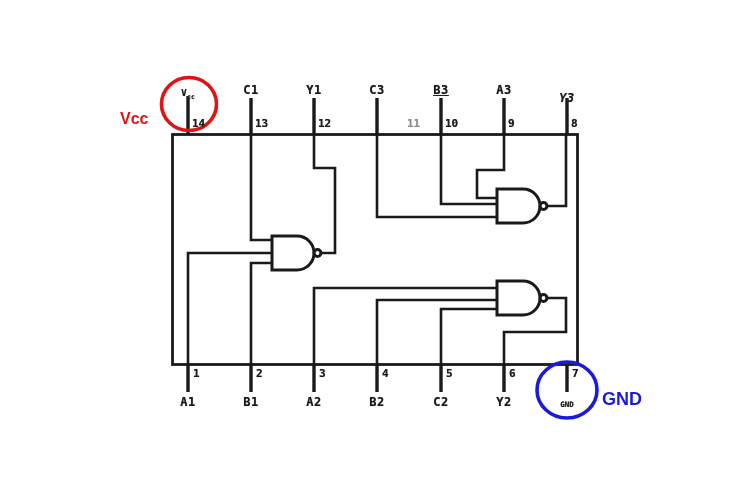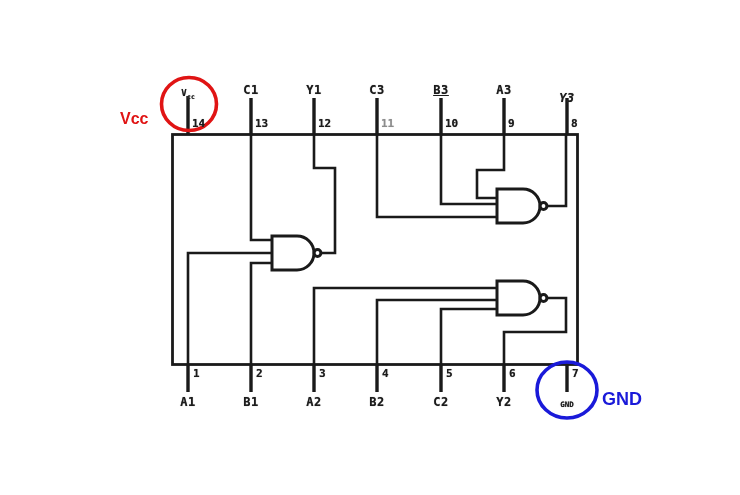--- a/index.html
+++ b/index.html
@@ -11,21 +11,21 @@
   svg.schematic{position:absolute;left:0;top:0;}
   .pin-label{
     position:absolute;width:44px;text-align:center;
     font-size:12px;font-weight:700;color:#1c1c1c;letter-spacing:.5px;line-height:12px;
     text-shadow:0 0 .7px #555;
   }
   .pin-num{
     position:absolute;font-size:11px;font-weight:700;color:#1c1c1c;line-height:10px;
     text-shadow:0 0 .7px #555;
   }
-  .faint{opacity:.5;}
+  .faint{opacity:.5;margin-left:26px;}
   .vcc-pin-label{font-size:9px;}
   .vcc-pin-label sub{font-size:6.5px;letter-spacing:0;}
   .gnd-pin-label{font-size:7.5px;letter-spacing:0;}
   .ann{position:absolute;font-family:"Liberation Sans", sans-serif;font-weight:700;line-height:1;}
   .ann-vcc{left:120px;top:111px;font-size:16px;color:#e01414;}
   .ann-gnd{left:602px;top:390px;font-size:18px;color:#1a1ad9;}
 </style>
 </head>
 <body>
 

